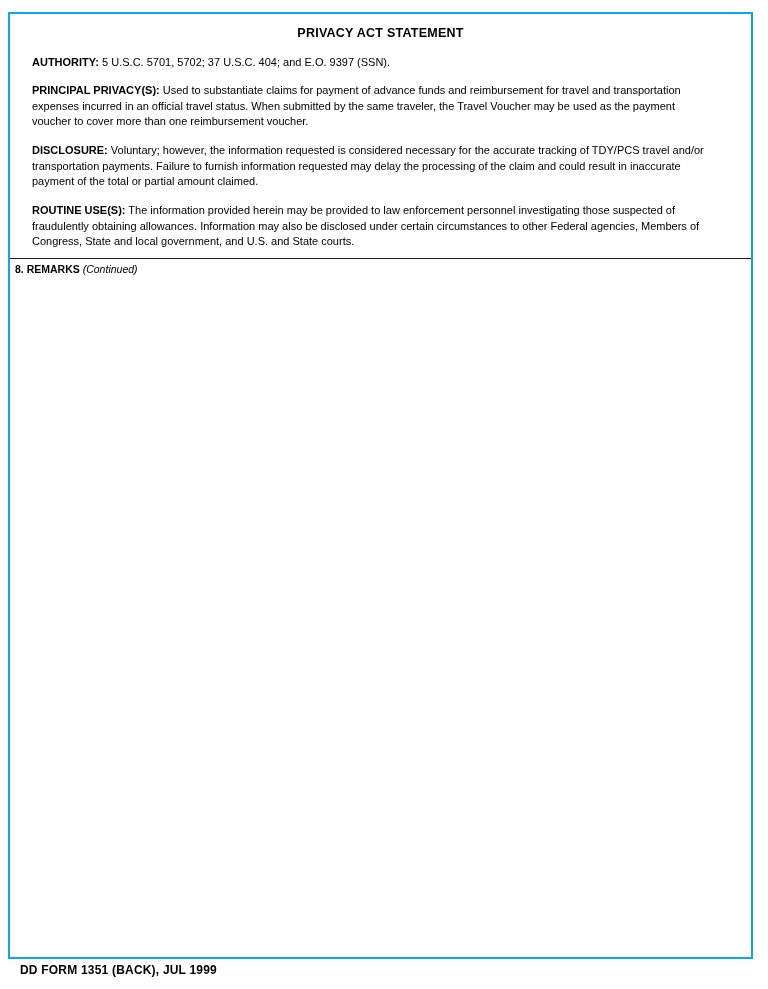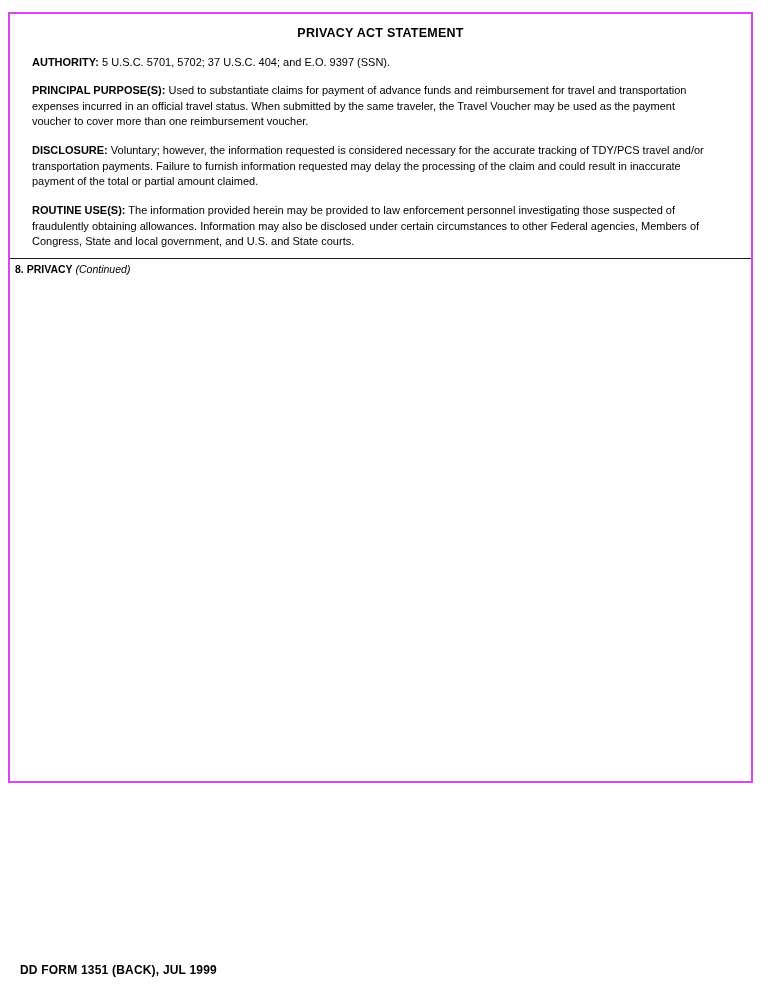--- a/index.html
+++ b/index.html
@@ -22,22 +22,22 @@
     background: #ffffff;
     box-sizing: border-box;
   }
 
   
   .form-box {
     position: absolute;
     left: 8px;
     top: 12px;
     width: 745px;
-    height: 771px;
-    border: 2px solid #d946ef;
+    height: 947px;
+    border: 2px solid #0ea5e9;
     box-sizing: border-box;
     background: #ffffff;
   }
 
   
   .privacy-section {
     position: relative;
     padding: 10px 12px 8px 12px;
     box-sizing: border-box;
     border-bottom: 1.5px solid #1a1a1a;
@@ -126,40 +126,40 @@
 
       <div class="pas-title">PRIVACY ACT STATEMENT</div>
 
 
       <p class="pas-para first">
         <span class="pas-label">AUTHORITY:</span>
         <span class="pas-body">5 U.S.C. 5701, 5702; 37 U.S.C. 404; and E.O. 9397 (SSN).</span>
       </p>
 
       <p class="pas-para">
-        <span class="pas-label">PRINCIPAL PURPOSE(S):</span>
+        <span class="pas-label">PRINCIPAL PRIVACY(S):</span>
         <span class="pas-body">Used to substantiate claims for payment of advance funds and reimbursement for travel and transportation expenses incurred in an official travel status.  When submitted by the same traveler, the Travel Voucher may be used as the payment voucher to cover more than one reimbursement voucher.</span>
       </p>
 
       <p class="pas-para">
         <span class="pas-label">DISCLOSURE:</span>
         <span class="pas-body">Voluntary; however, the information requested is considered necessary for the accurate tracking of TDY/PCS travel and/or transportation payments.  Failure to furnish information requested may delay the processing of the claim and could result in inaccurate payment of the total or partial amount claimed.</span>
       </p>
 
       <p class="pas-para">
         <span class="pas-label">ROUTINE USE(S):</span>
         <span class="pas-body">The information provided herein may be provided to law enforcement personnel investigating those suspected of fraudulently obtaining allowances.  Information may also be disclosed under certain circumstances to other Federal agencies, Members of Congress, State and local government, and U.S. and State courts.</span>
       </p>
 
     </div>
 
     <div class="remarks-section">
       <div class="remarks-header">
         <span class="remarks-number">8.</span>
-        <span class="remarks-title">PRIVACY</span>
+        <span class="remarks-title">REMARKS</span>
         <span class="remarks-continued">(Continued)</span>
       </div>
       <div class="remarks-body"></div>
     </div>
 
   </div>
 
   <div class="form-footer">DD FORM 1351 (BACK), JUL 1999</div>
 
 </div>

